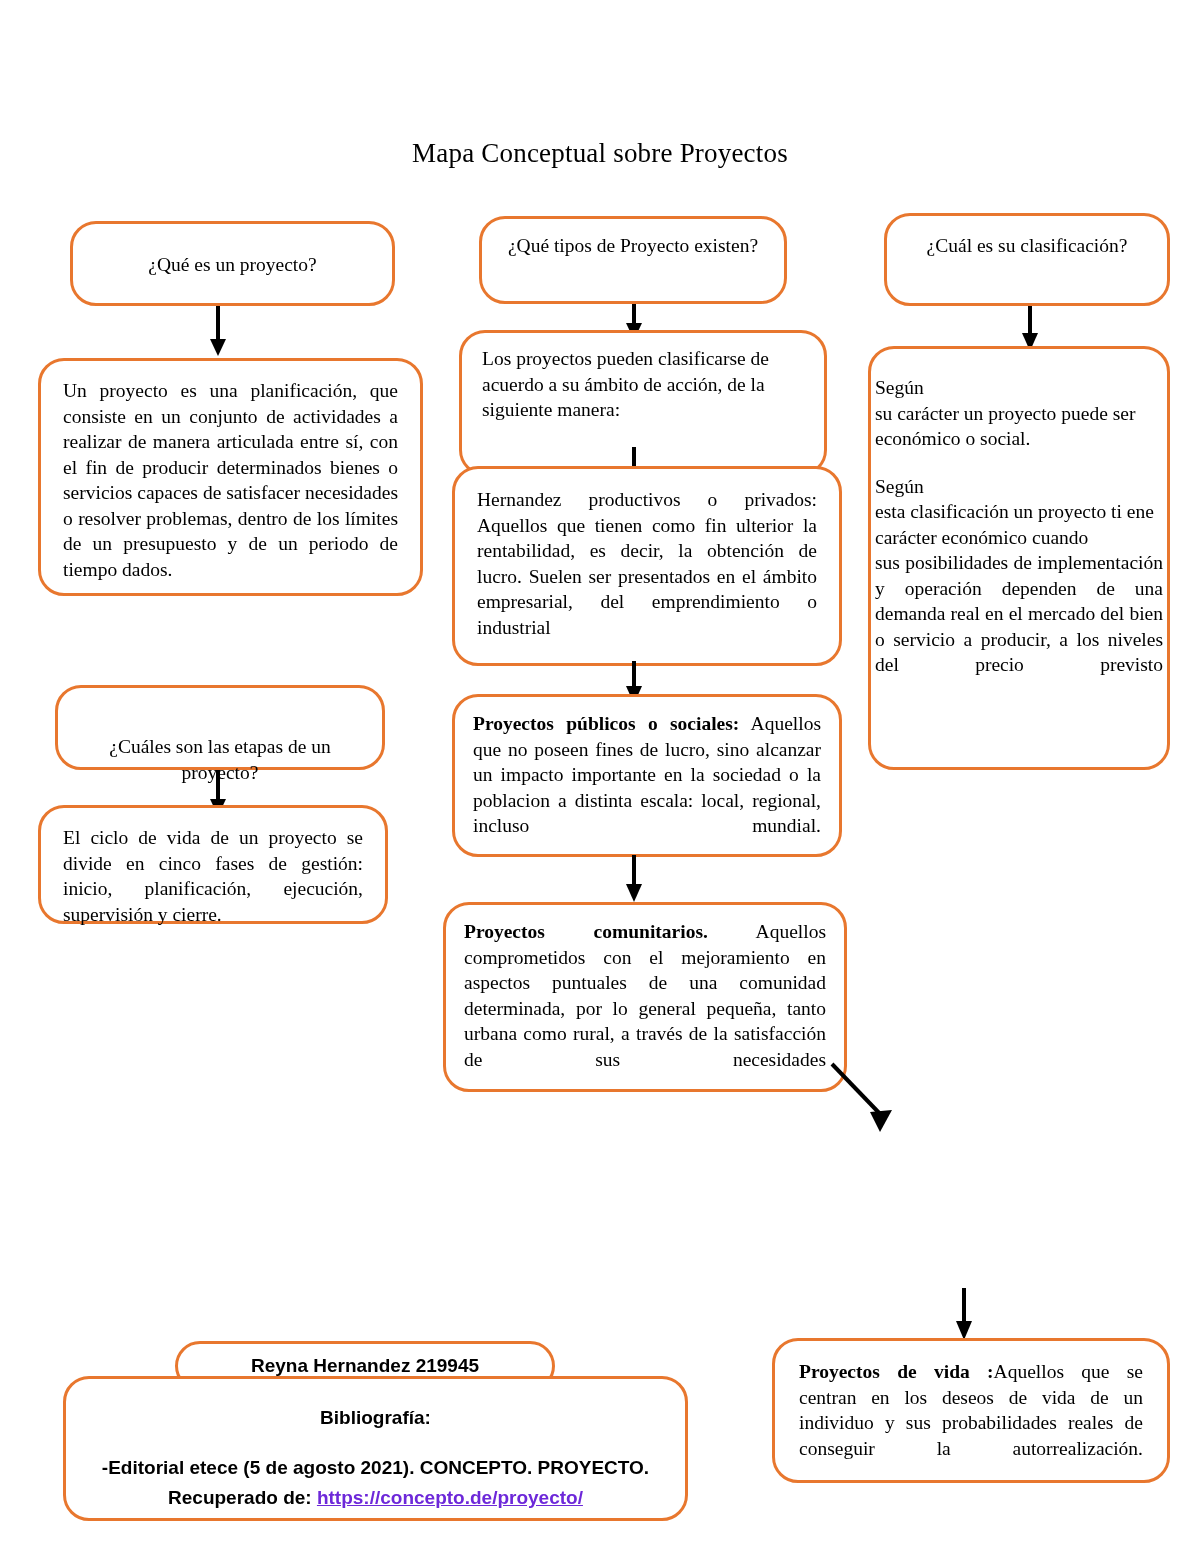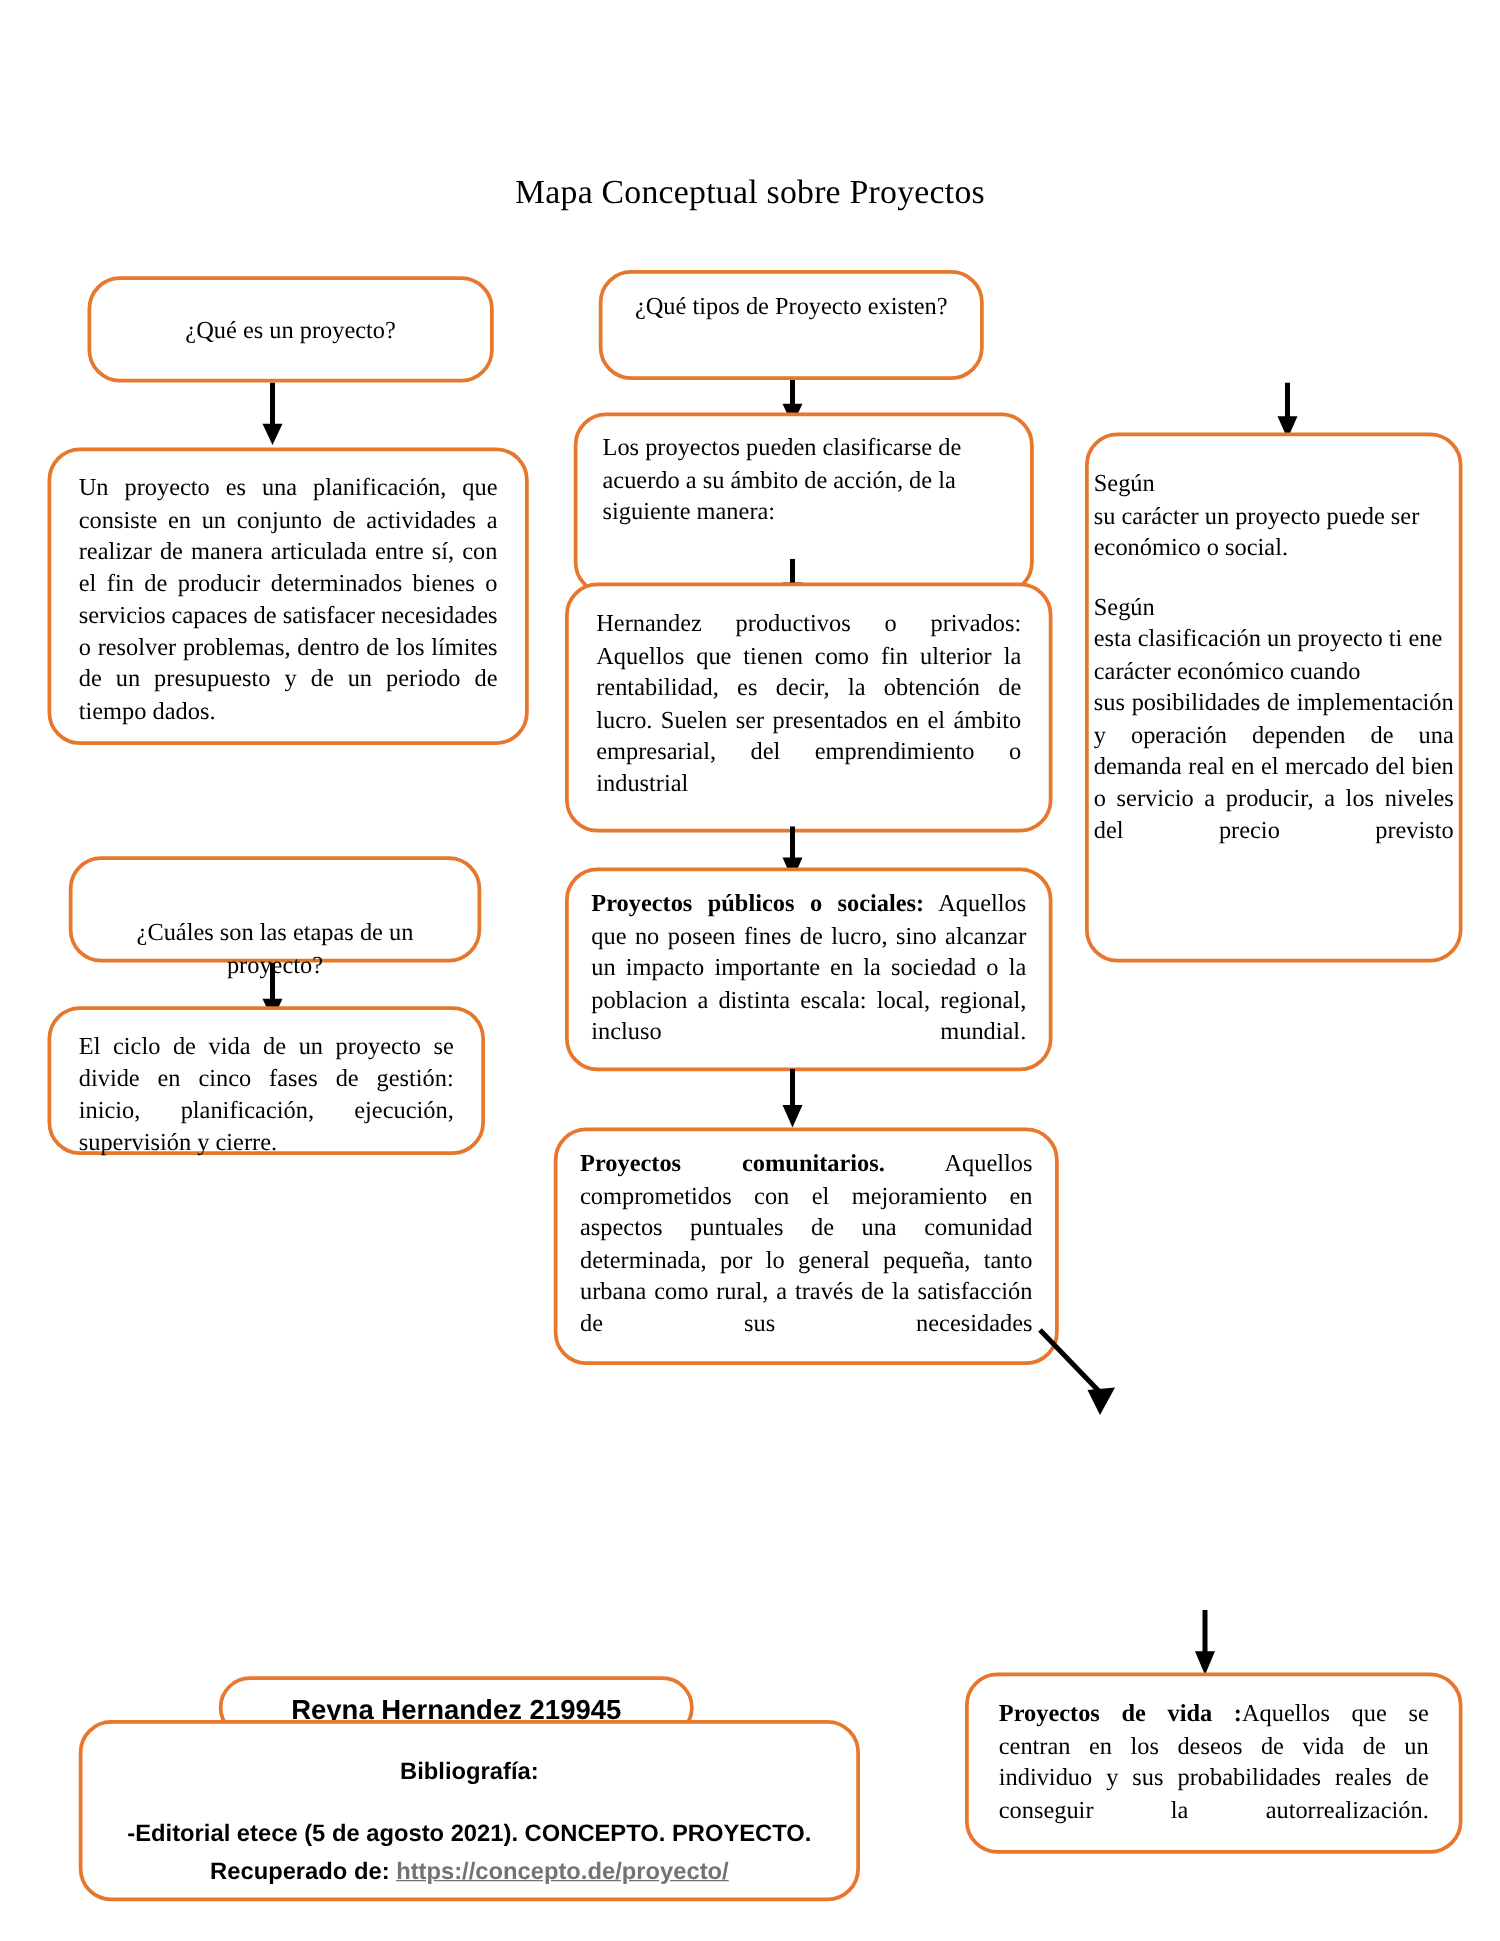--- a/index.html
+++ b/index.html
@@ -52,21 +52,21 @@
     content: "";
     display: inline-block;
     width: 100%;
   }
   .lead { font-weight: bold; }
   .sans {
     font-family: "Liberation Sans", "DejaVu Sans", sans-serif;
     font-weight: bold;
   }
   .link {
-    color: #737373;
+    color: #6d28d9;
     text-decoration: underline;
   }
   .arrow {
     position: absolute;
   }
   .arrow svg { display: block; }
   p.para { margin: 0 0 0 0; }
   p.gap { margin-top: 22px; }
 </style>
 </head>
@@ -154,20 +154,23 @@
     <div class="inner txt just-all" style="top:14px; padding:0 18px;"><span class="lead">Proyectos comunitarios.</span><span> Aquellos comprometidos con el mejoramiento en aspectos puntuales de una comunidad determinada, por lo general pequeña, tanto urbana como rural, a través de la satisfacción de sus necesidades</span></div>
   </div>
 
   <div class="arrow" style="left:828px; top:1060px; width:100px; height:78px;">
     <svg width="100" height="78" viewBox="0 0 100 78">
       <line x1="4" y1="4" x2="56" y2="58" stroke="#000" stroke-width="4"></line>
       <polygon points="42,52 64,50 52,72" fill="#000"></polygon>
     </svg>
   </div>
 
+  <div class="box" style="left:884px; top:213px; width:286px; height:93px;">
+    <div class="inner txt center" style="top:17px; padding:0 18px;">¿Cuál es su clasificación?</div>
+  </div>
 
   <div class="arrow" style="left:1018px; top:306px; width:24px; height:48px;">
     <svg width="24" height="48" viewBox="0 0 24 48">
       <line x1="12" y1="0" x2="12" y2="30" stroke="#000" stroke-width="4"></line>
       <polygon points="4,27 20,27 12,45" fill="#000"></polygon>
     </svg>
   </div>
 
   <div class="box" style="left:868px; top:346px; width:302px; height:424px;">
     <div class="inner txt" style="top:26px; padding:0 4px;">
@@ -185,21 +188,21 @@
       <line x1="12" y1="0" x2="12" y2="36" stroke="#000" stroke-width="4"></line>
       <polygon points="4,33 20,33 12,52" fill="#000"></polygon>
     </svg>
   </div>
 
   <div class="box" style="left:772px; top:1338px; width:398px; height:145px;">
     <div class="inner txt just-all" style="top:18px; padding:0 24px;"><span class="lead">Proyectos de vida :</span><span>Aquellos que se centran en los deseos de vida de un individuo y sus probabilidades reales de conseguir la autorrealización.</span></div>
   </div>
 
   <div class="box" style="left:175px; top:1341px; width:380px; height:50px;">
-    <div class="inner center sans" style="top:11px; font-size:22px; padding:0 14px;">Reyna Hernandez 219945</div>
+    <div class="inner center sans" style="top:11px; font-size:19px; padding:0 14px;">Reyna Hernandez 219945</div>
   </div>
 
   <div class="box" style="left:63px; top:1376px; width:625px; height:145px;">
     <div class="inner center sans" style="top:28px; font-size:19px;">Bibliografía:</div>
     <div class="inner center sans" style="top:78px; font-size:19px; padding:0 10px;">-Editorial etece (5 de agosto 2021). CONCEPTO. PROYECTO.</div>
     <div class="inner center sans" style="top:108px; font-size:19px; padding:0 10px;"><span>Recuperado de:</span> <span class="link">https://concepto.de/proyecto/</span></div>
   </div>
 
 </div>
 

